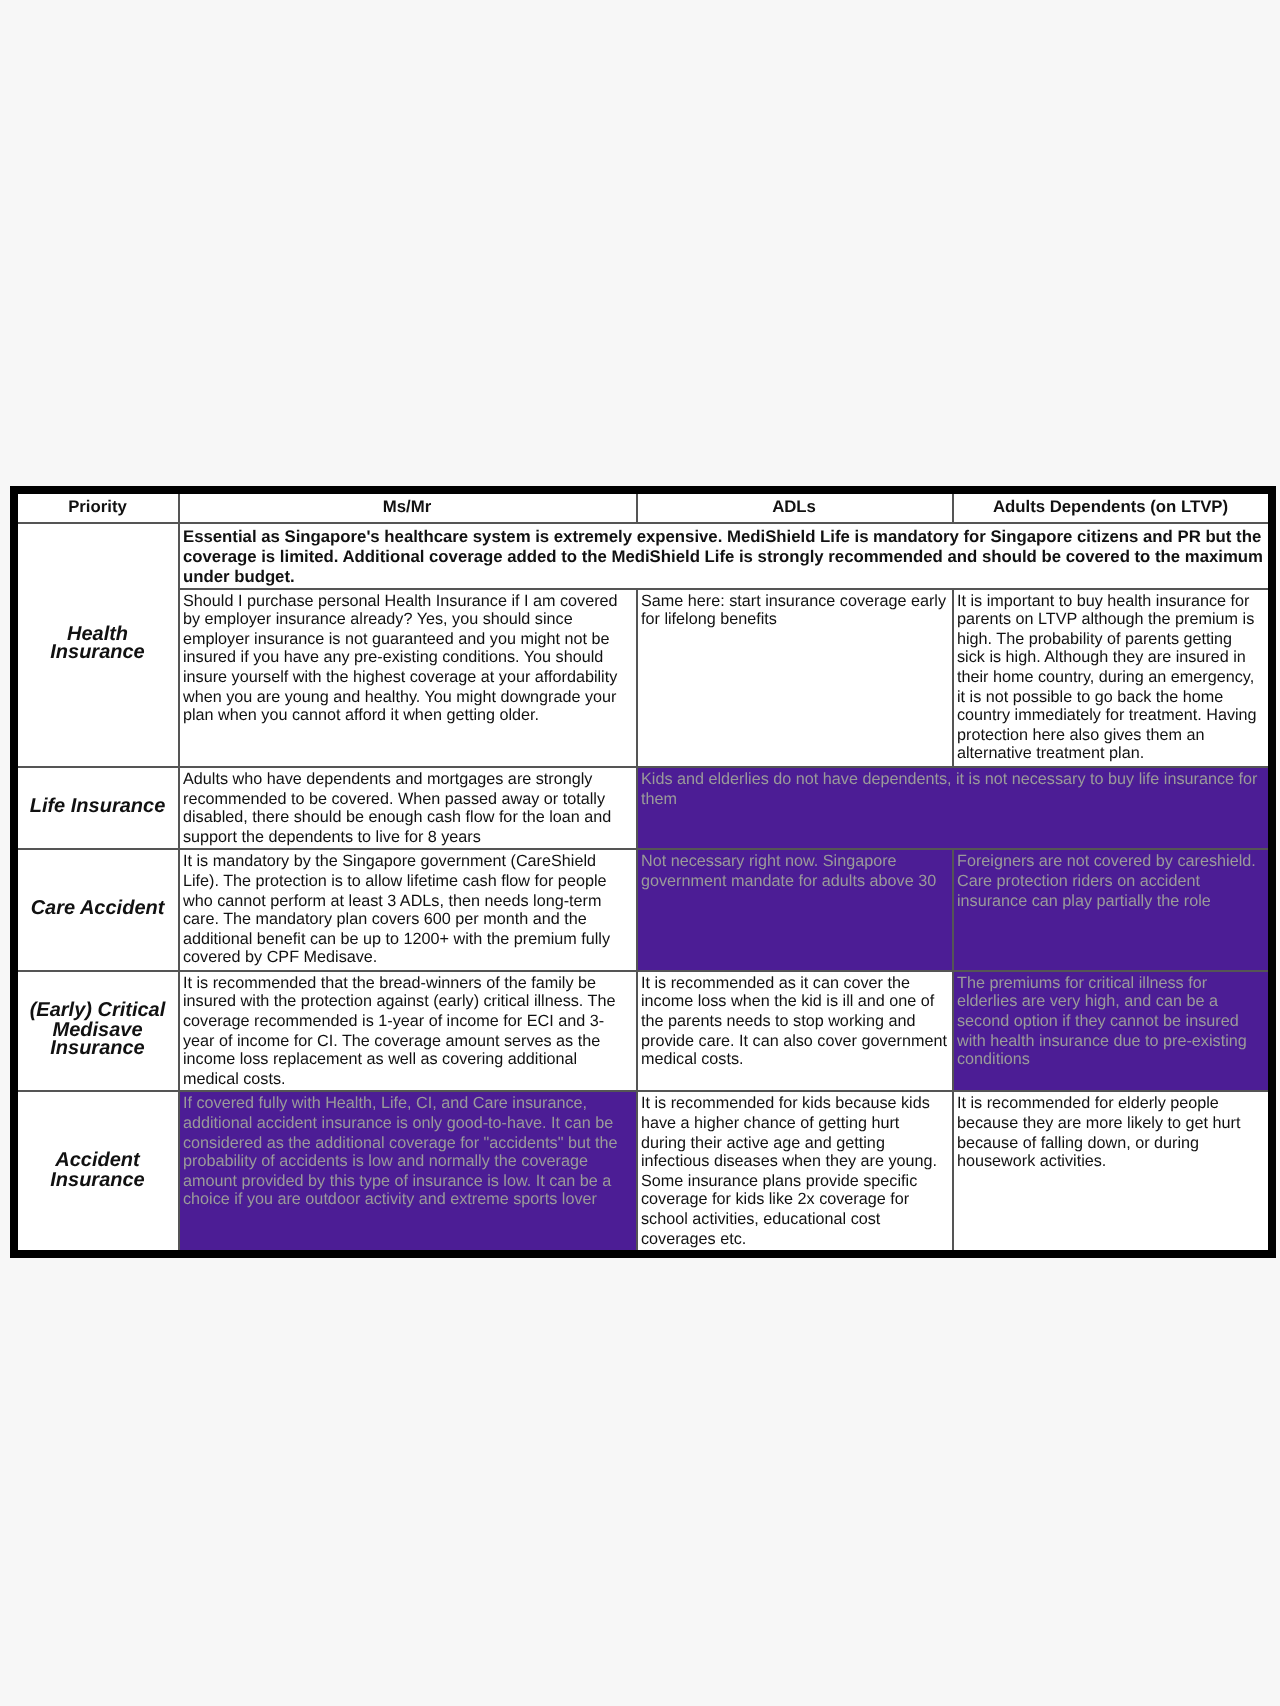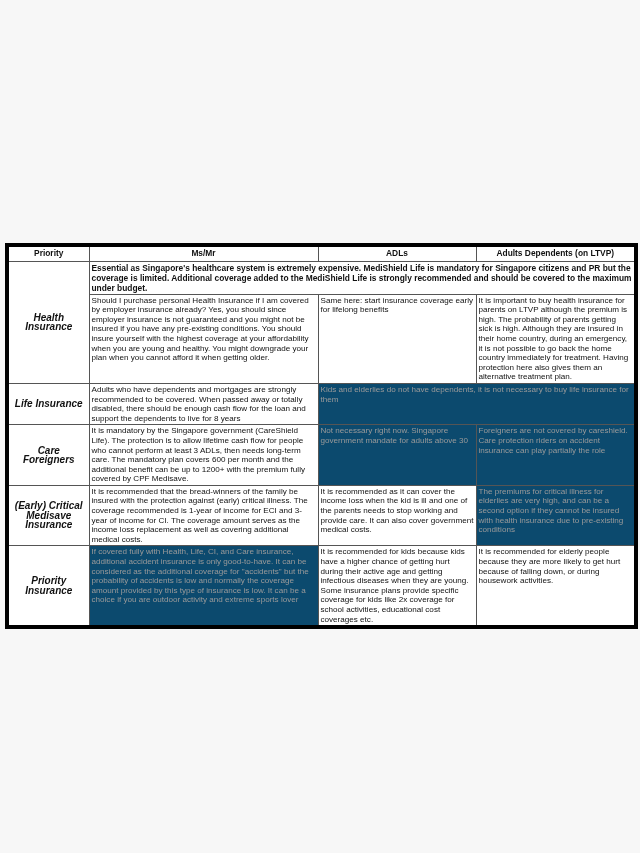--- a/index.html
+++ b/index.html
@@ -7,21 +7,21 @@
          font-family: "Liberation Sans", sans-serif; color: #111; }
   #tbl { position: absolute; left: 5px; top: 243px; width: 629px;
          border-collapse: collapse; border: 4px solid #000000; background: #fff;
          font-size: 8.1px; line-height: 9.6px; table-layout: fixed; }
   #tbl td, #tbl th { border: 1px solid #555; padding: 1px 2px; vertical-align: top; }
   #tbl th { font-weight: bold; text-align: center; font-size: 8.4px; padding: 2px 2px; }
   col.c0 { width: 82px; } col.c1 { width: 229px; } col.c2 { width: 158px; } col.c3 { width: 160px; }
   .prio { font-weight: bold; font-style: italic; text-align: center; vertical-align: middle !important;
           font-size: 10px; }
   .summary { font-weight: bold; font-size: 8.4px; line-height: 10px; }
-  .muted { background: #0c4a6e; color: #9a9a9a; }
+  .muted { background: #4c1d95; color: #9a9a9a; }
   .r-health td.body { height: 84px; }
   .r-life td { height: 38px; }
   .r-care td { height: 57px; }
   .r-ci td { height: 48px; }
   .r-acc td { height: 66px; }
 </style>
 </head>
 <body>
 
 <table id="tbl">
@@ -48,31 +48,31 @@
       <td class="body">Should I purchase personal Health Insurance if I am covered by employer insurance already? Yes, you should since employer insurance is not guaranteed and you might not be insured if you have any pre-existing conditions. You should insure yourself with the highest coverage at your affordability when you are young and healthy. You might downgrade your plan when you cannot afford it when getting older.</td>
       <td class="body">Same here: start insurance coverage early for lifelong benefits</td>
       <td class="body">It is important to buy health insurance for parents on LTVP although the premium is high. The probability of parents getting sick is high. Although they are insured in their home country, during an emergency, it is not possible to go back the home country immediately for treatment. Having protection here also gives them an alternative treatment plan.</td>
     </tr>
     <tr class="r-life">
       <td class="prio">Life Insurance</td>
       <td>Adults who have dependents and mortgages are strongly recommended to be covered. When passed away or totally disabled, there should be enough cash flow for the loan and support the dependents to live for 8 years</td>
       <td colspan="2" class="muted">Kids and elderlies do not have dependents, it is not necessary to buy life insurance for them</td>
     </tr>
     <tr class="r-care">
-      <td class="prio">Care Foreigners</td>
+      <td class="prio">Care Accident</td>
       <td>It is mandatory by the Singapore government (CareShield Life). The protection is to allow lifetime cash flow for people who cannot perform at least 3 ADLs, then needs long-term care. The mandatory plan covers 600 per month and the additional benefit can be up to 1200+ with the premium fully covered by CPF Medisave.</td>
       <td class="muted">Not necessary right now. Singapore government mandate for adults above 30</td>
       <td class="muted">Foreigners are not covered by careshield. Care protection riders on accident insurance can play partially the role</td>
     </tr>
     <tr class="r-ci">
       <td class="prio">(Early) Critical Medisave Insurance</td>
       <td>It is recommended that the bread-winners of the family be insured with the protection against (early) critical illness. The coverage recommended is 1-year of income for ECI and 3-year of income for CI. The coverage amount serves as the income loss replacement as well as covering additional medical costs.</td>
       <td>It is recommended as it can cover the income loss when the kid is ill and one of the parents needs to stop working and provide care. It can also cover government medical costs.</td>
       <td class="muted">The premiums for critical illness for elderlies are very high, and can be a second option if they cannot be insured with health insurance due to pre-existing conditions</td>
     </tr>
     <tr class="r-acc">
-      <td class="prio">Priority Insurance</td>
+      <td class="prio">Accident Insurance</td>
       <td class="muted">If covered fully with Health, Life, CI, and Care insurance, additional accident insurance is only good-to-have. It can be considered as the additional coverage for "accidents" but the probability of accidents is low and normally the coverage amount provided by this type of insurance is low. It can be a choice if you are outdoor activity and extreme sports lover</td>
       <td>It is recommended for kids because kids have a higher chance of getting hurt during their active age and getting infectious diseases when they are young. Some insurance plans provide specific coverage for kids like 2x coverage for school activities, educational cost coverages etc.</td>
       <td>It is recommended for elderly people because they are more likely to get hurt because of falling down, or during housework activities.</td>
     </tr>
   </tbody>
 </table>
 
 </body></html>

